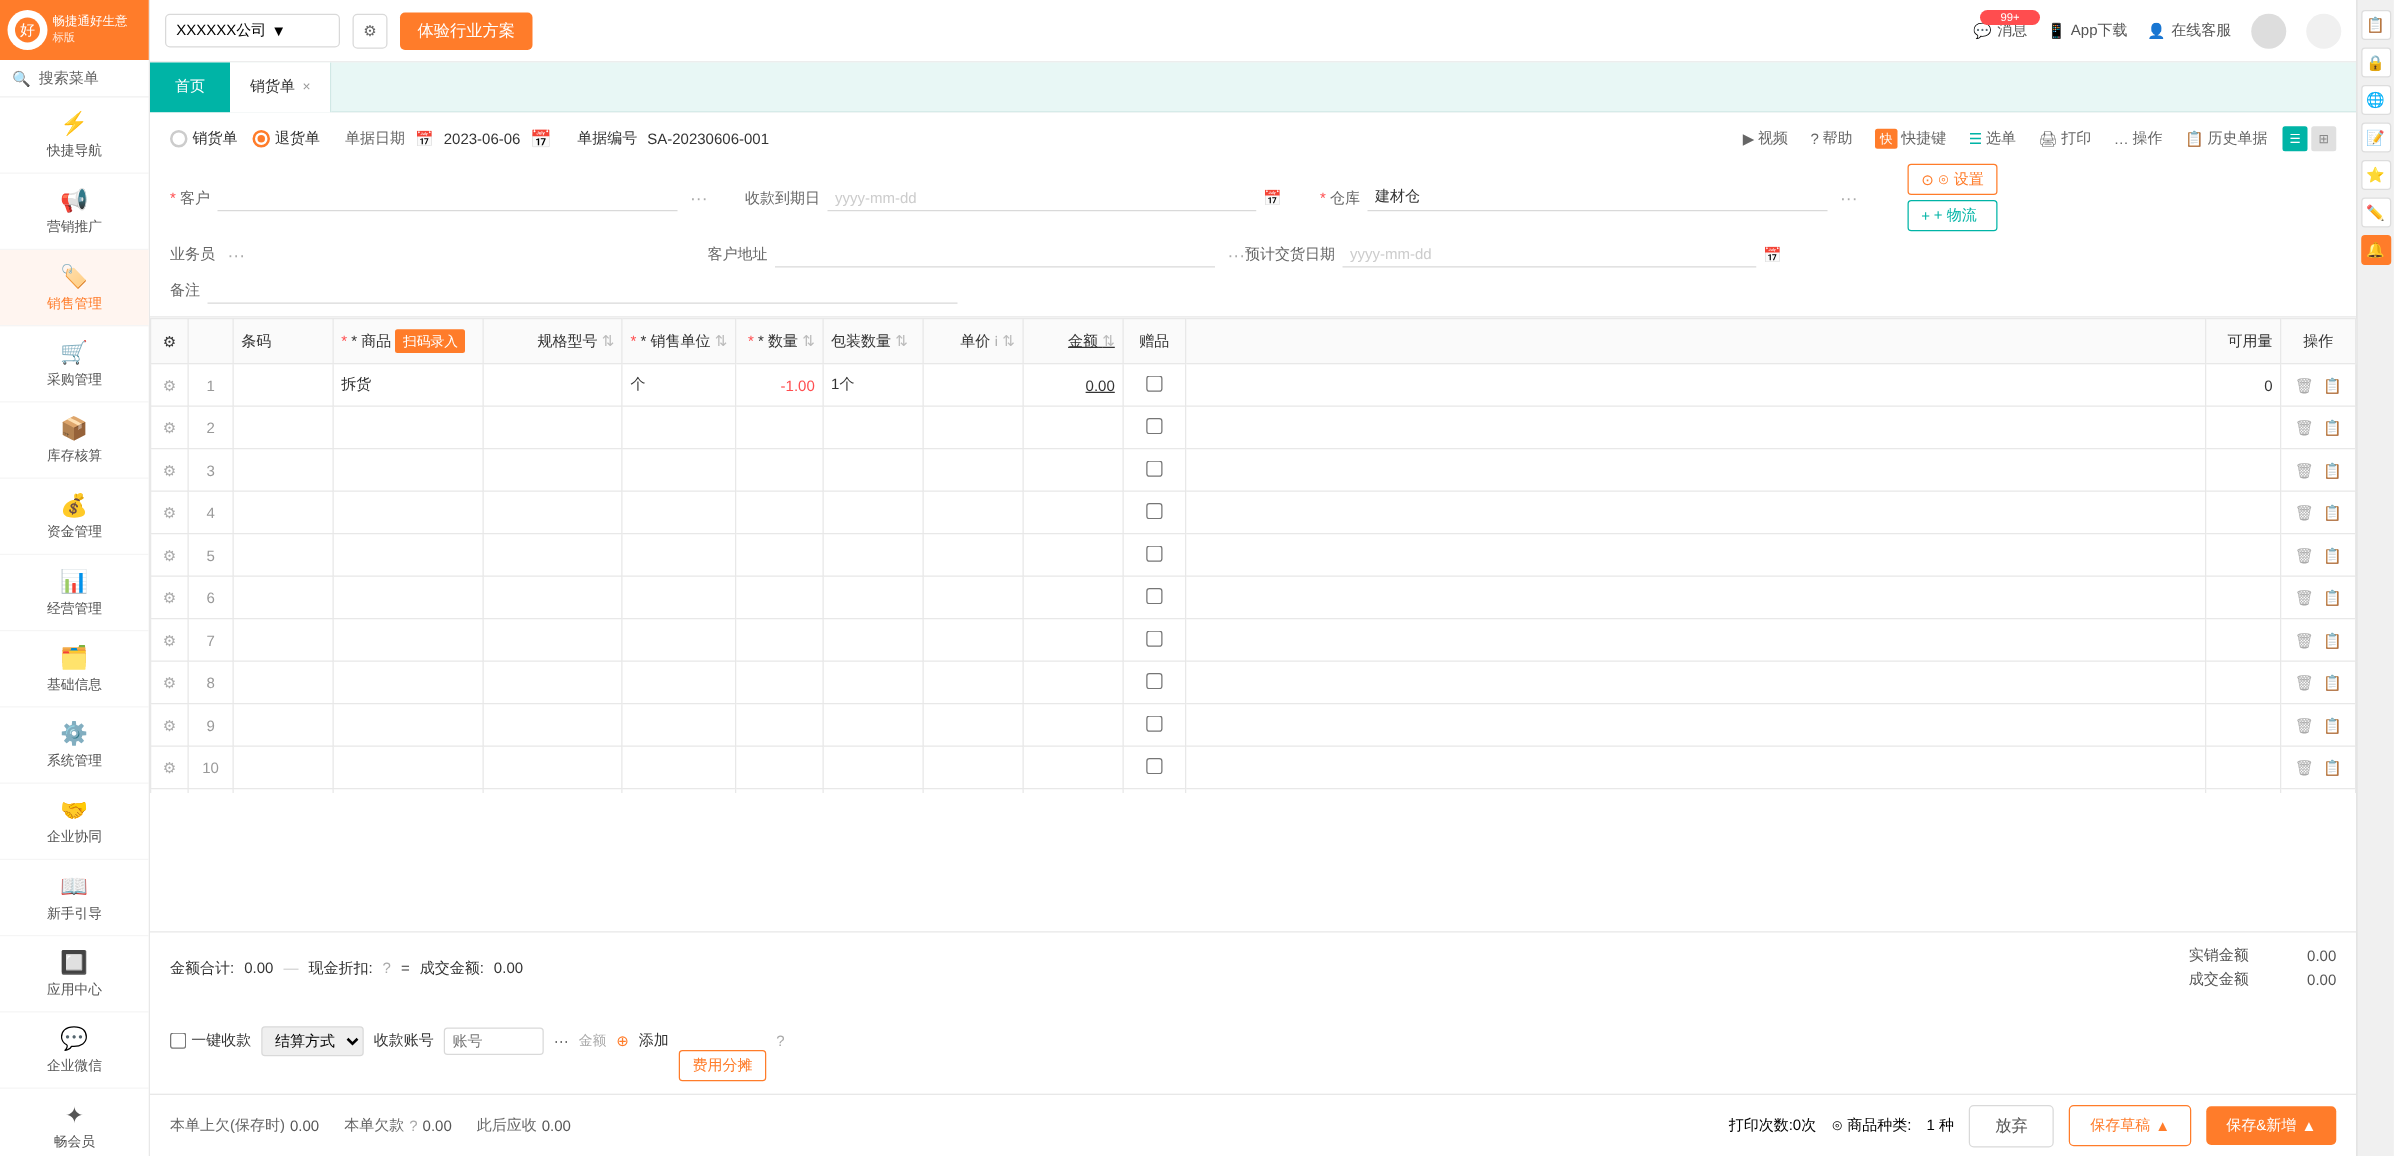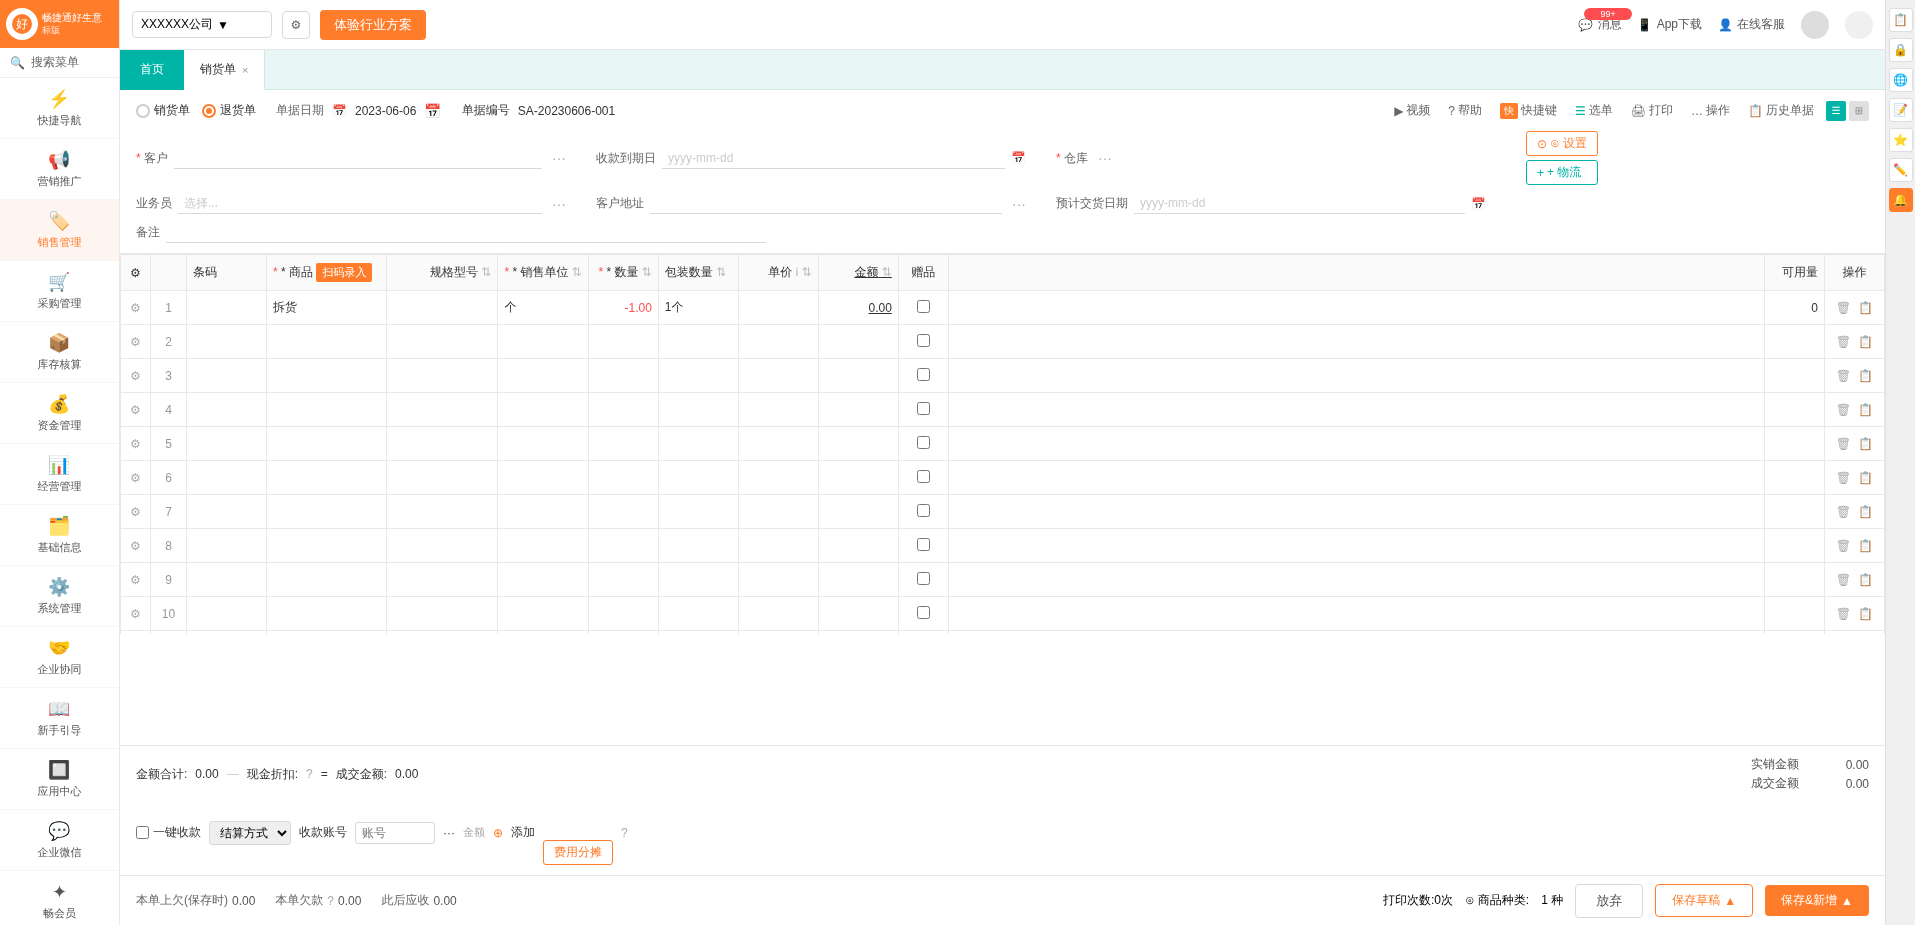--- a/index.html
+++ b/index.html
@@ -631,38 +631,38 @@
           <input class="field-input" type="text" style="">
           <span class="field-dots">···</span>
         </div>
         <div class="form-field" style="flex:1;max-width:430px;">
           <span class="field-label">收款到期日</span>
           <input class="field-input" type="text" placeholder="yyyy-mm-dd" style="">
           <span class="field-calendar">📅</span>
         </div>
         <div class="form-field" style="flex:1;max-width:430px;">
           <span class="field-label"><span class="field-required">*</span> 仓库</span>
+          <input class="field-input" type="text" value="建材仓" style="">
           <span class="field-dots">···</span>
         </div>
         <div style="display:flex;flex-direction:column;gap:4px;margin-left:10px;">
           <button class="settings-btn">
             <span>⊙</span>
             <span>⊙ 设置</span>
           </button>
           <button class="logistics-btn">
             <span>+</span>
             <span>+ 物流</span>
           </button>
         </div>
       </div>
 
-      <div style="display:flex;gap:30px;margin-bottom:8px;align-items:center;">
+      <div style="display:flex;margin-bottom:8px;align-items:center;">
         <div class="form-field" style="flex:1;max-width:430px;">
           <span class="field-label">业务员</span>
-          <input class="field-input" type="text" placeholder="选择..." style="">
           <span class="field-dots">···</span>
         </div>
         <div class="form-field" style="flex:1;max-width:430px;align-items:center;">
           <span class="field-label">客户地址</span>
           <input class="field-input" type="text" style="">
           <span class="field-dots">···</span>
         </div>
         <div class="form-field" style="flex:1;max-width:430px;">
           <span class="field-label">预计交货日期</span>
           <input class="field-input" type="text" placeholder="yyyy-mm-dd" style="">

